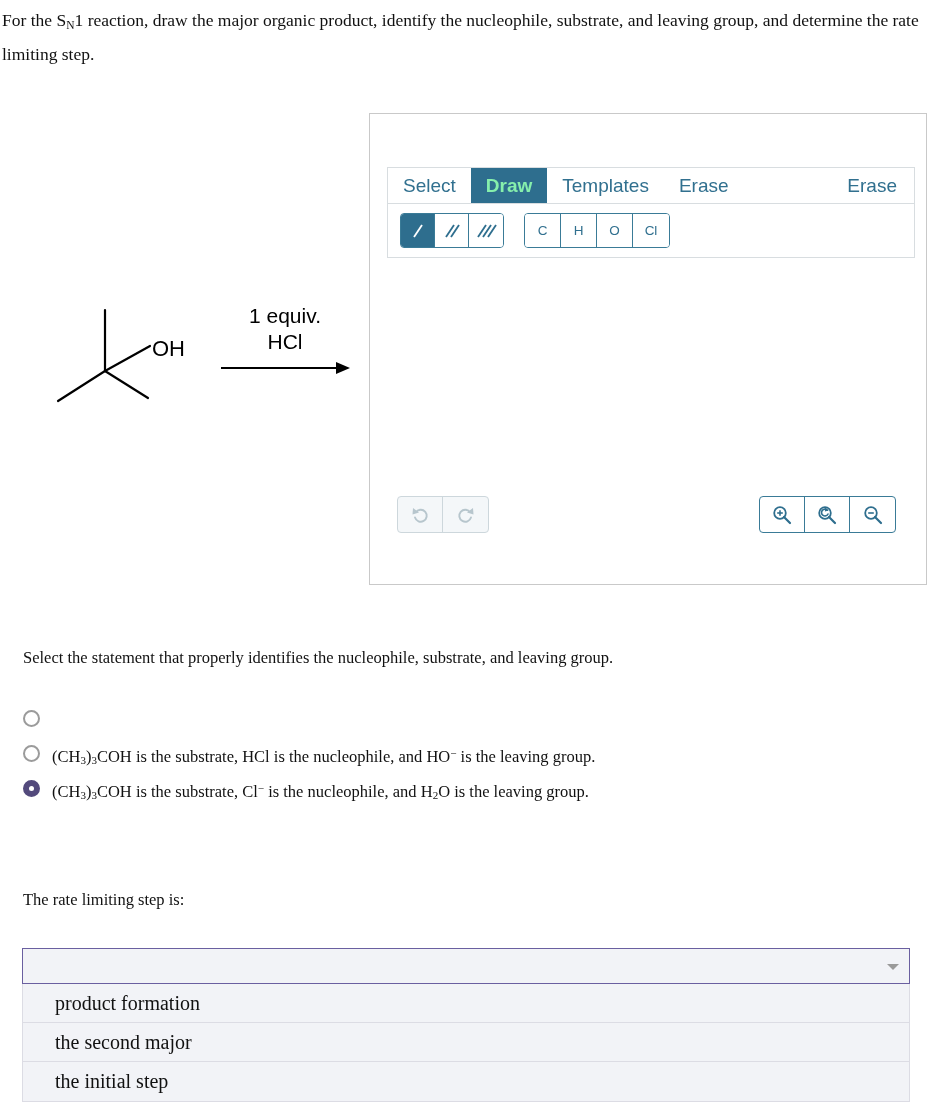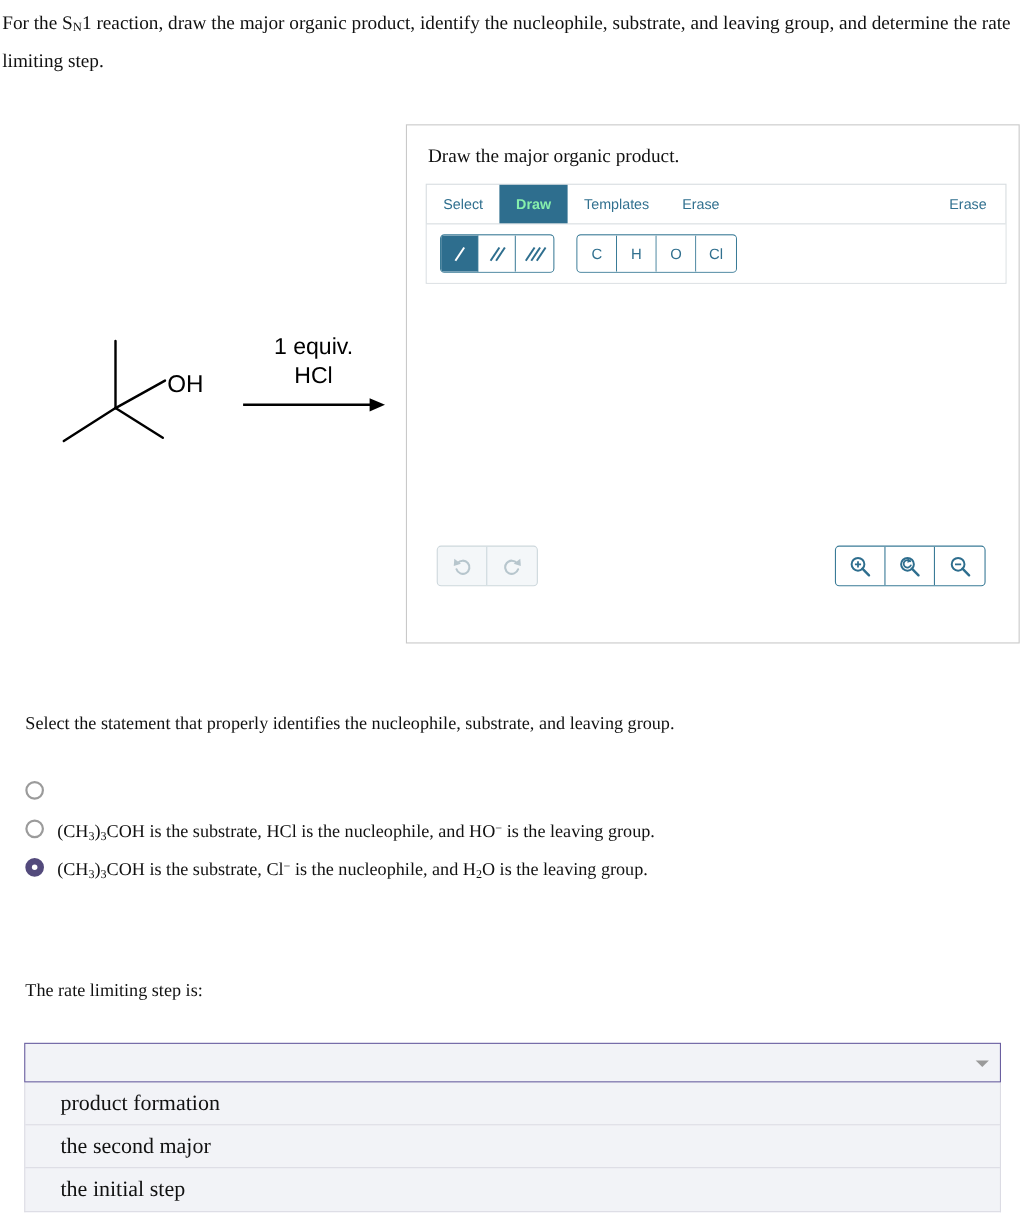--- a/index.html
+++ b/index.html
@@ -86,21 +86,21 @@
     height: 35px;
     border-bottom: 1px solid #d8dde0;
     display: flex;
     align-items: stretch;
     font-family: "Liberation Sans", sans-serif;
   }
   .tab {
     display: flex;
     align-items: center;
     padding: 0 15px;
-    font-size: 13px;
+    font-size: 19px;
     color: #31708f;
     cursor: pointer;
     user-select: none;
   }
   .tab.active {
     background: #2e6e8e;
     color: #86efac;
     font-weight: bold;
   }
   .tab-spacer { flex: 1 1 auto; }
@@ -329,21 +329,20 @@
 <div class="reagent">1 equiv.
 HCl</div>
 
 <svg class="arrow-svg" width="135" height="22">
   <line x1="3" y1="13" x2="120" y2="13" stroke="#000000" stroke-width="2.2"></line>
   <polygon points="118,7 132,13 118,19" fill="#000000"></polygon>
 </svg>
 
 <div class="draw-panel">
 
-  <div class="draw-title">Draw the major organic product.</div>
 
   <div class="editor">
 
     <div class="tabbar">
       <div class="tab">
         <span>Select</span>
       </div>
       <div class="tab active">
         <span>Draw</span>
       </div>

